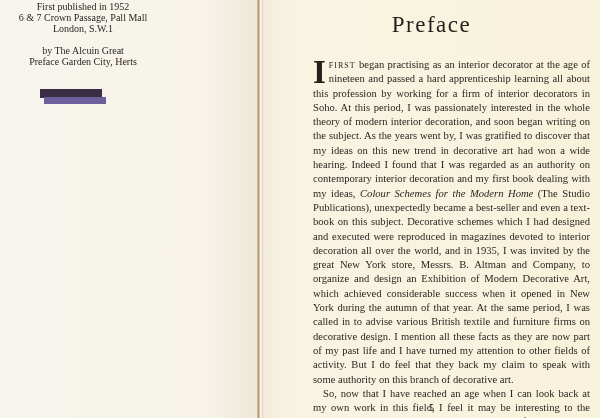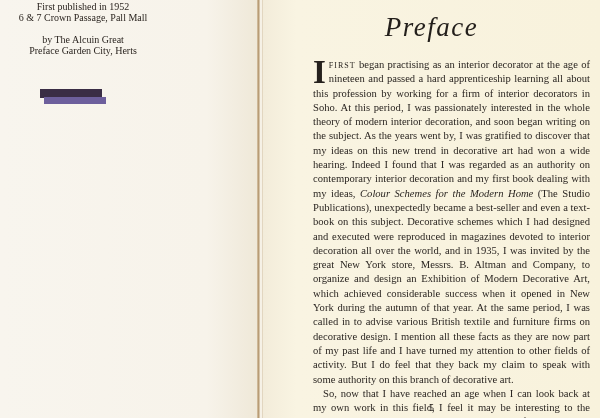--- a/index.html
+++ b/index.html
@@ -37,21 +37,21 @@
   .stamp .dark {
     position:absolute; left:0; top:0; width:62px; height:9px;
     background:#3a2d45;
   }
   .stamp .light {
     position:absolute; left:4px; top:8px; width:62px; height:7px;
     background:#6d5f9c;
   }
   .title {
     position:absolute; left:263px; top:12px; width:337px;
-    text-align:center; font-style:italic; font-size:27px; letter-spacing:1.5px;
+    text-align:center; font-size:23px; letter-spacing:1.5px;
     color:#231f1b;
   }
   .body {
     position:absolute; left:313px; top:57px; width:277px;
     font-size:10.6px; line-height:14.3px; text-align:justify;
     color:#2a2521;
   }
   .body p { margin:0; text-indent:0; }
   .body p.indent { text-indent:10px; }
   .dropcap {
@@ -68,20 +68,21 @@
 <body>
 
 <div class="page-left"></div>
 <div class="spine"></div>
 <div class="page-edge"></div>
 <div class="page-right"></div>
 
 <div class="imprint">
   <div>First published in 1952</div>
   <div>6 &amp; 7 Crown Passage, Pall Mall</div>
+  <div>London, S.W.1</div>
   <div class="gap"></div>
   <div>by The Alcuin Great</div>
   <div>Preface Garden City, Herts</div>
 </div>
 
 <div class="stamp">
   <div class="dark"></div>
   <div class="light"></div>
 </div>
 

